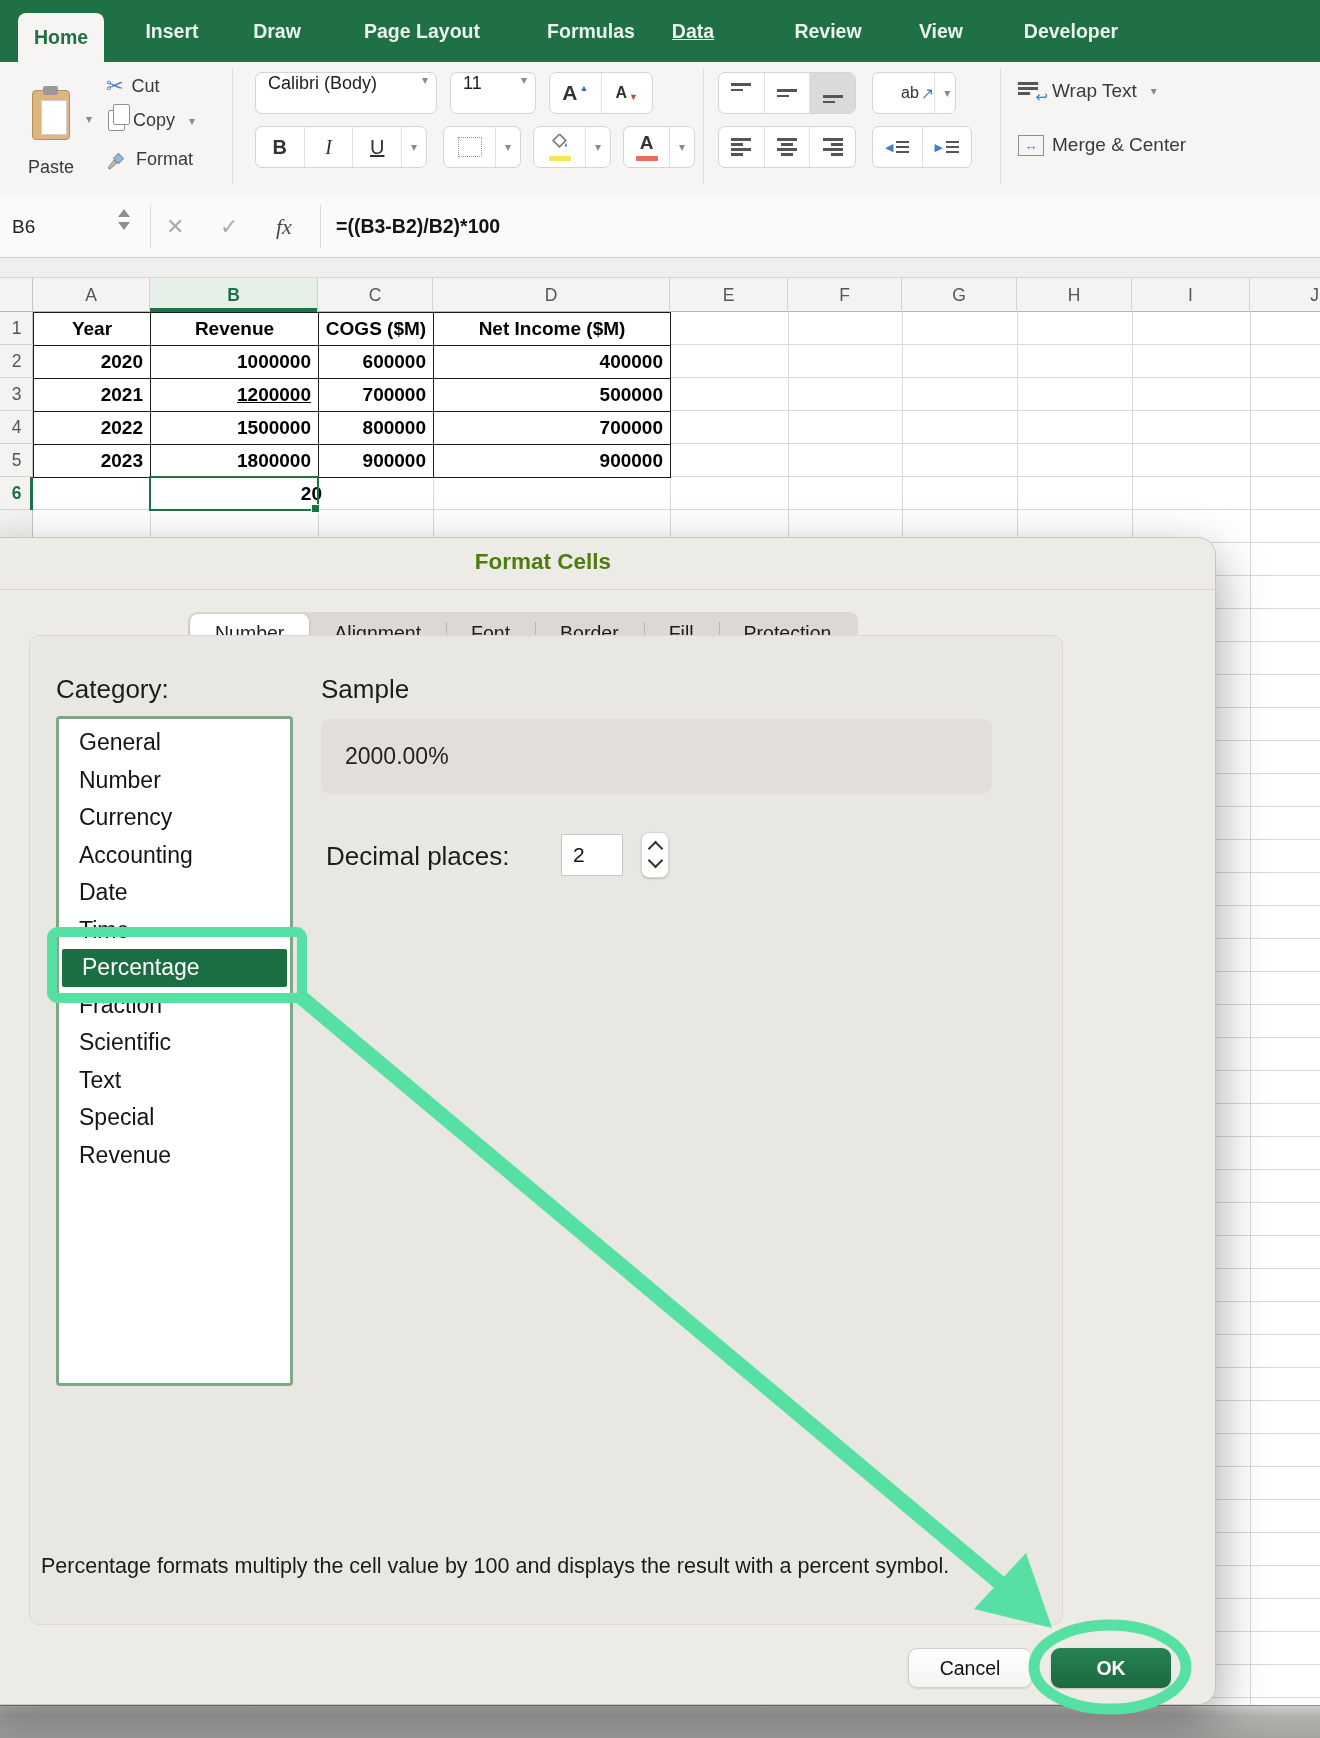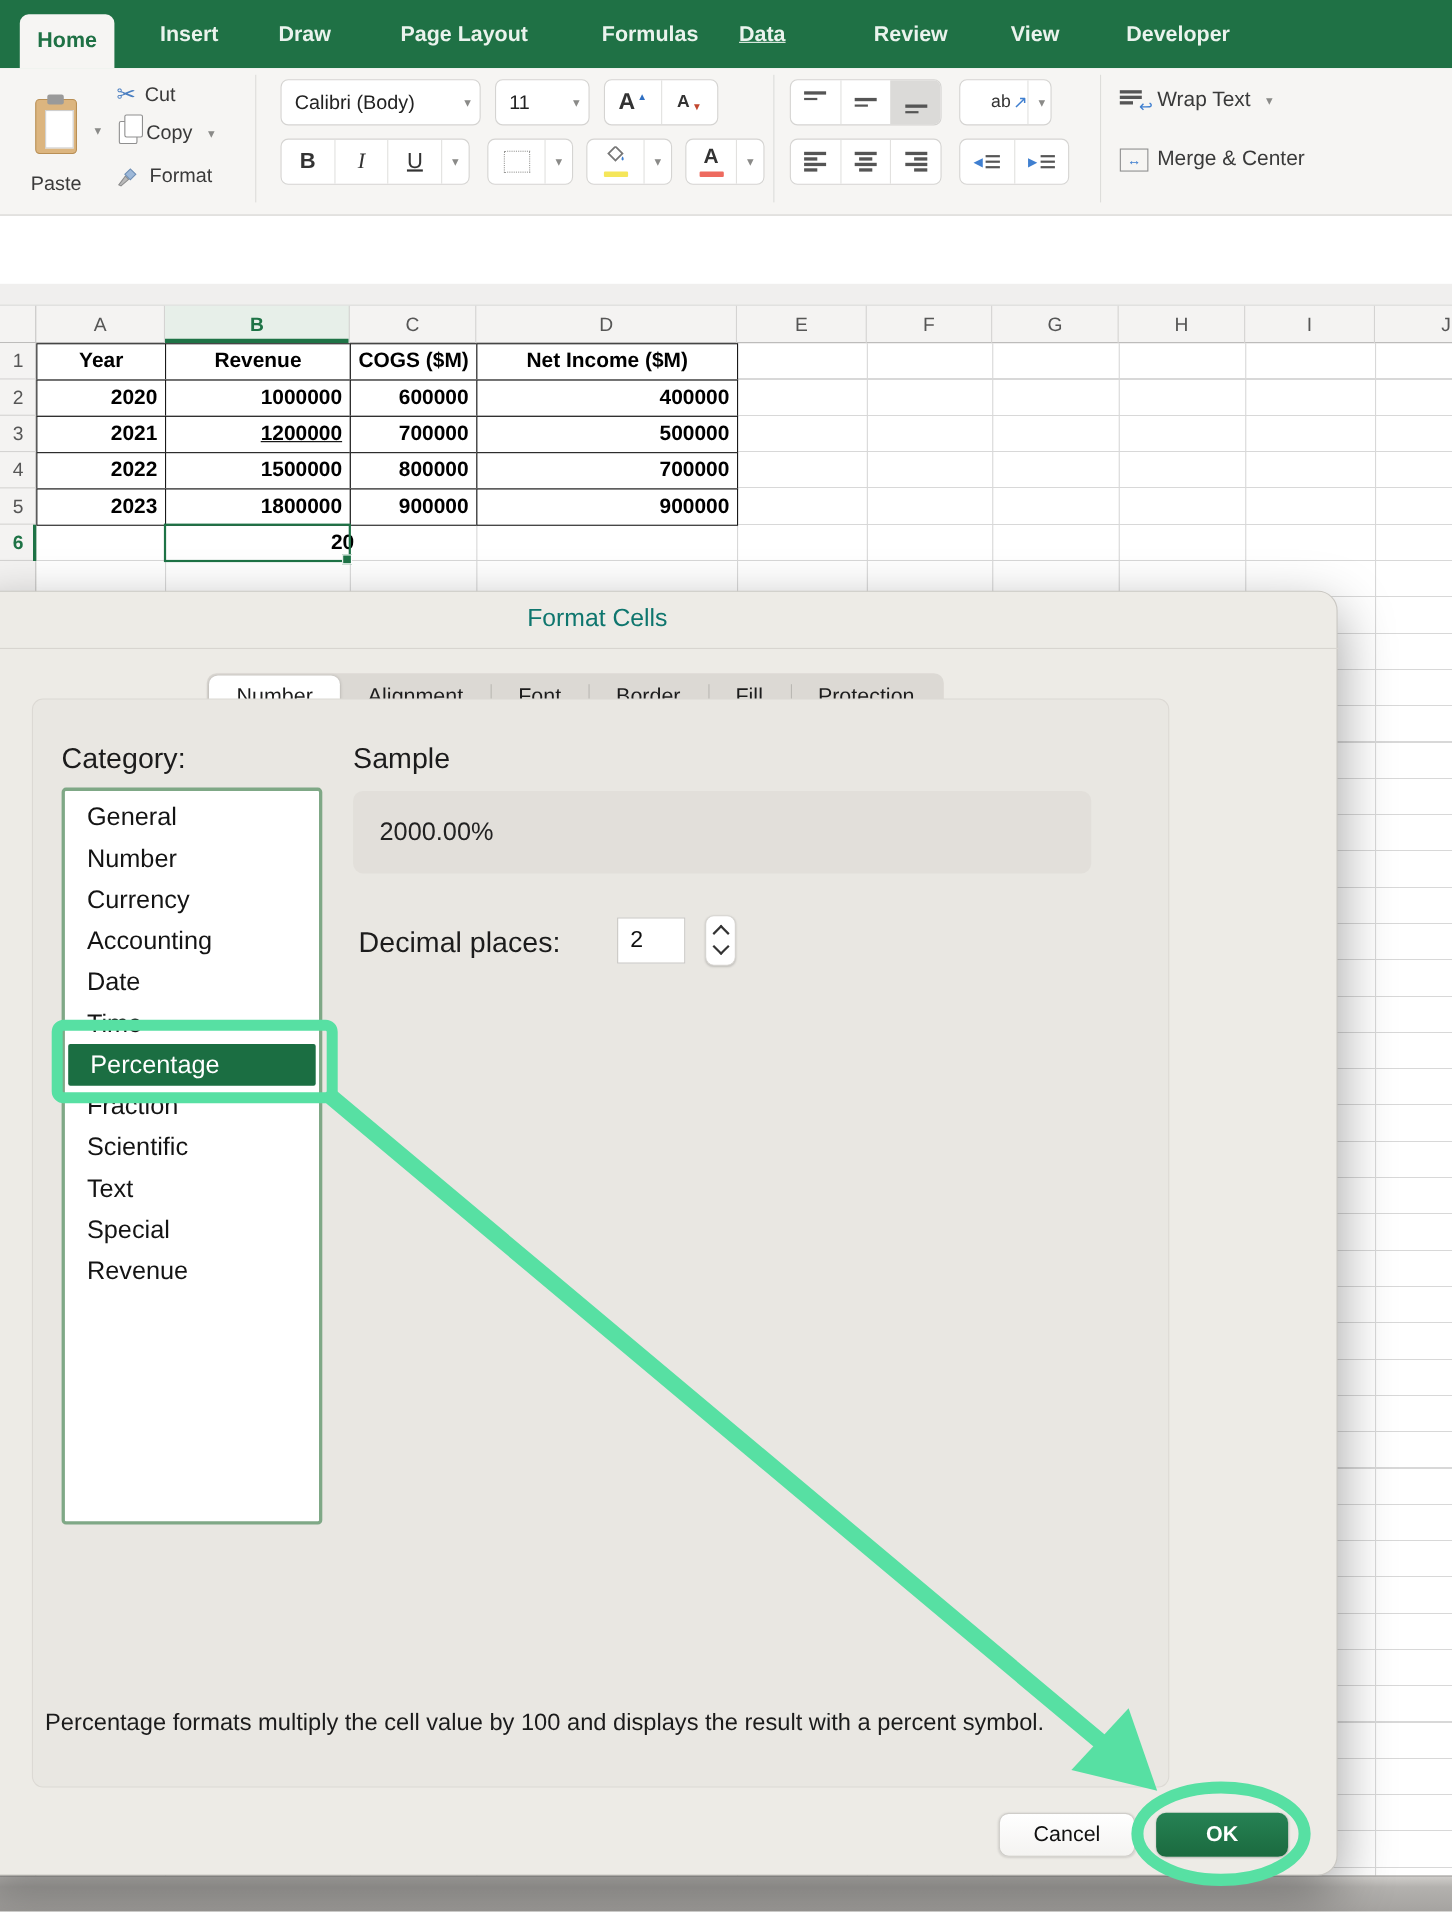--- a/index.html
+++ b/index.html
@@ -10,21 +10,21 @@
   .rtab{position:absolute;top:0;height:62px;display:flex;align-items:center;justify-content:center;
         color:#eaf3ed;font-size:19.5px;font-weight:600;cursor:default;}
   .rtab.on{top:13px;height:49px;background:#f6f5f3;color:#1f7145;border-radius:8px 8px 0 0;}
 
   
   #ribbon{position:absolute;left:0;top:62px;width:1320px;height:133px;background:#f6f5f3;border-bottom:1px solid #d2d1cf;}
   .rdiv{position:absolute;top:6px;height:116px;width:1px;background:#ddddda;}
   .rbtn{position:absolute;background:#fff;border:1px solid #d5d4d2;border-radius:7px;box-sizing:border-box;
         display:flex;align-items:center;justify-content:center;}
   .combo{position:absolute;height:42px;background:#fff;border:1px solid #d5d4d2;border-radius:7px;box-sizing:border-box;
-        display:flex;align-items:center;padding:0 8px 0 12px;font-size:18px;color:#222;}
+        display:flex;align-items:flex-start;padding:0 8px 0 12px;font-size:18px;color:#222;}
   .combo .ctxt{flex:1;white-space:nowrap;overflow:hidden;}
   .caret{color:#8a8a88;font-size:12px;margin-left:6px;}
   .seg{position:absolute;height:42px;background:#fff;border:1px solid #d5d4d2;border-radius:7px;box-sizing:border-box;display:flex;}
   .segc{flex:1;display:flex;align-items:center;justify-content:center;font-size:20px;color:#333;position:relative;}
   .segc.dv{border-left:1px solid #e2e1df;}
   .segc.on{background:#dbdad8;border-radius:0 6px 6px 0;}
   .segc.caretc{flex:0 0 24px;font-size:12px;color:#8a8a88;}
   .rrow{position:absolute;display:flex;align-items:center;gap:8px;font-size:18px;color:#3a3a3a;}
   .rlabel{white-space:nowrap;}
   
@@ -86,21 +86,21 @@
   .tcell{position:absolute;height:34px;background:#fff;border:1px solid #1a1a1a;box-sizing:border-box;
          font-size:19px;font-weight:600;line-height:31px;text-align:right;padding-right:7px;}
   .tcell.th{font-weight:700;text-align:center;padding-right:0;border-width:1.5px;}
   .selbox{position:absolute;left:149px;top:476px;width:170px;height:35px;border:2.5px solid #1e7346;box-sizing:border-box;background:transparent;}
   .selhandle{position:absolute;left:311px;top:504px;width:9px;height:9px;background:#1e7346;border:1.5px solid #fff;box-sizing:border-box;}
   .selval{position:absolute;left:150px;top:477px;width:162px;height:33px;font-size:19px;font-weight:600;line-height:33px;text-align:right;padding-left:10px;}
 
   
   #dialog{position:absolute;left:-24px;top:537px;width:1240px;height:1168px;background:#edebe6;border:1px solid #c9c7c2;
           border-radius:18px;box-sizing:border-box;box-shadow:0 18px 50px rgba(0,0,0,.38);z-index:10;}
-  .dtitle{position:absolute;left:366px;top:11px;width:400px;text-align:center;font-size:22.5px;font-weight:400;color:#0f766e;}
+  .dtitle{position:absolute;left:366px;top:11px;width:400px;text-align:center;font-size:22.5px;font-weight:700;color:#4d7c0f;}
   .dsep{position:absolute;left:0;top:51px;width:1240px;height:1px;background:#d8d5d0;}
   #dtabs{position:absolute;left:211px;top:74px;height:43px;background:#dcd9d4;border-radius:9px;display:flex;align-items:center;padding:0 2px;}
   .dtab{height:43px;display:flex;align-items:center;padding:0 25px;font-size:19.5px;color:#1c1c1c;position:relative;}
   .dtab.dv::before{content:"";position:absolute;left:0;top:10px;height:23px;width:1px;background:#bab8b3;}
   .dtab.on{background:#fff;border-radius:8px;height:39px;box-shadow:0 1px 3px rgba(0,0,0,.25);font-weight:500;}
   .groupbox{position:absolute;left:52px;top:97px;width:1034px;height:990px;background:#e9e7e2;border:1px solid #dcd9d4;border-radius:10px;box-sizing:border-box;}
   .dlabel{position:absolute;font-size:26px;color:#1c1c1c;}
   #catlist{position:absolute;left:79px;top:178px;width:237px;height:670px;background:#fff;border:3px solid #7fa886;border-radius:4px;
            box-sizing:border-box;padding-top:5px;overflow:hidden;}
   .citem{height:37.5px;line-height:37.5px;padding-left:20px;font-size:23px;color:#141414;}
@@ -311,20 +311,33 @@
       <span class="caret">▾</span>
     </div>
     <div class="rrow" style="left:1018px;top:72px;font-size:19px;">
       <span class="mergeic">
           <span class="blue">↔</span>
         </span>
       <span class="rlabel">Merge &amp; Center</span>
     </div>
   </div>
 
+  <div id="fbar">
+    <div class="fb-name">B6</div>
+    <div class="fb-stepper">
+      <span class="tri-up"></span>
+      <span class="tri-dn"></span>
+    </div>
+    <div class="fb-div" style="left:150px;"></div>
+    <div class="fb-x">✕</div>
+    <div class="fb-ck">✓</div>
+    <div class="fb-fx">fx</div>
+    <div class="fb-div" style="left:320px;"></div>
+    <div class="fb-formula">=((B3-B2)/B2)*100</div>
+  </div>
 
   <div id="sheet">
     <div class="gapstrip"></div>
     <div class="gridarea"></div>
     <div class="headband"></div>
     <div class="gutter"></div>
     <div class="corner">
         <div class="cornertri"></div>
       </div>
     <div id="sheetgen">

